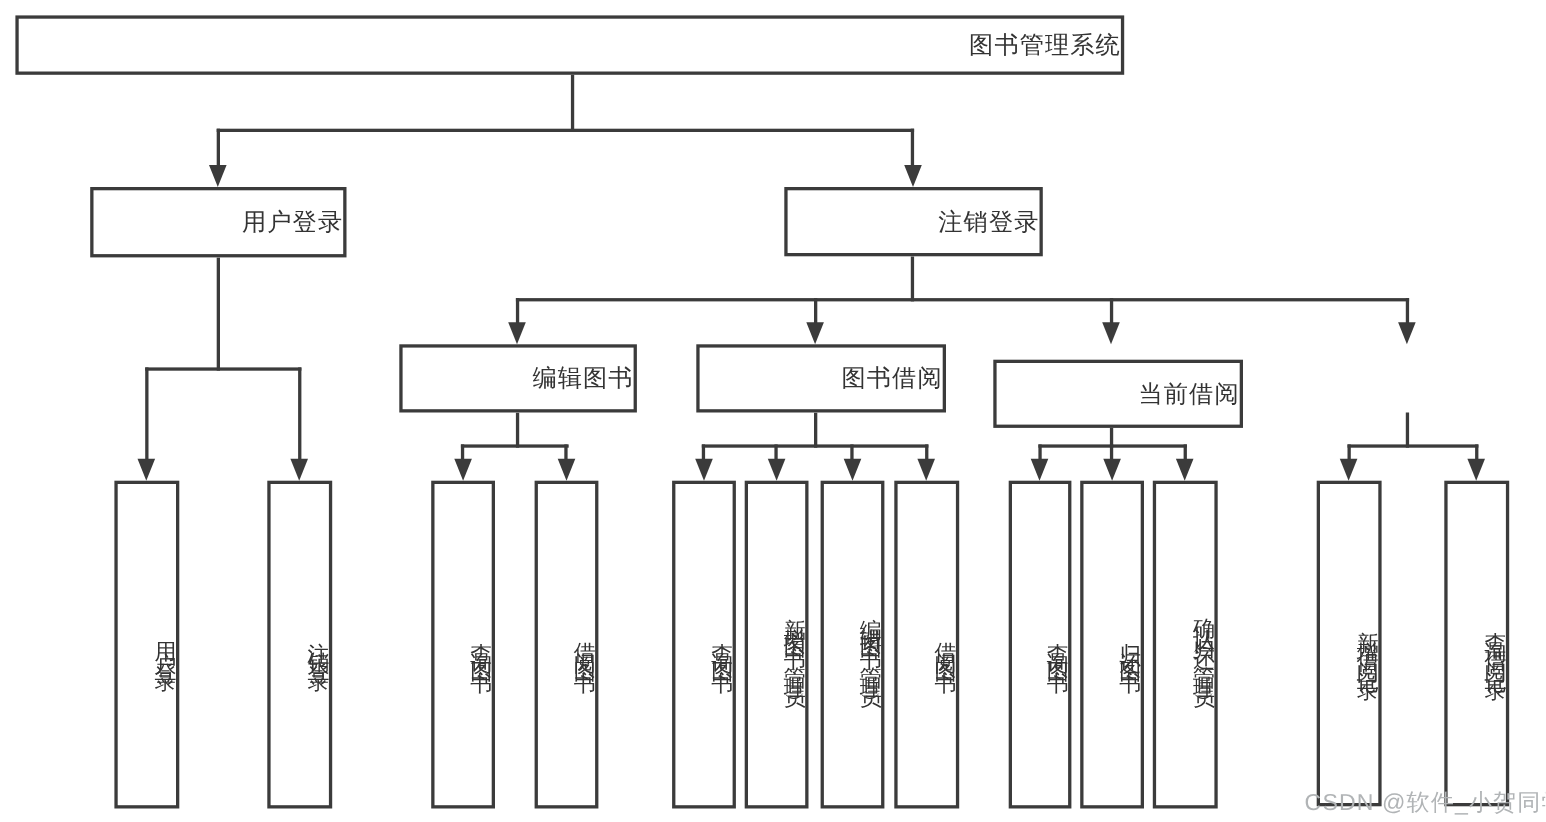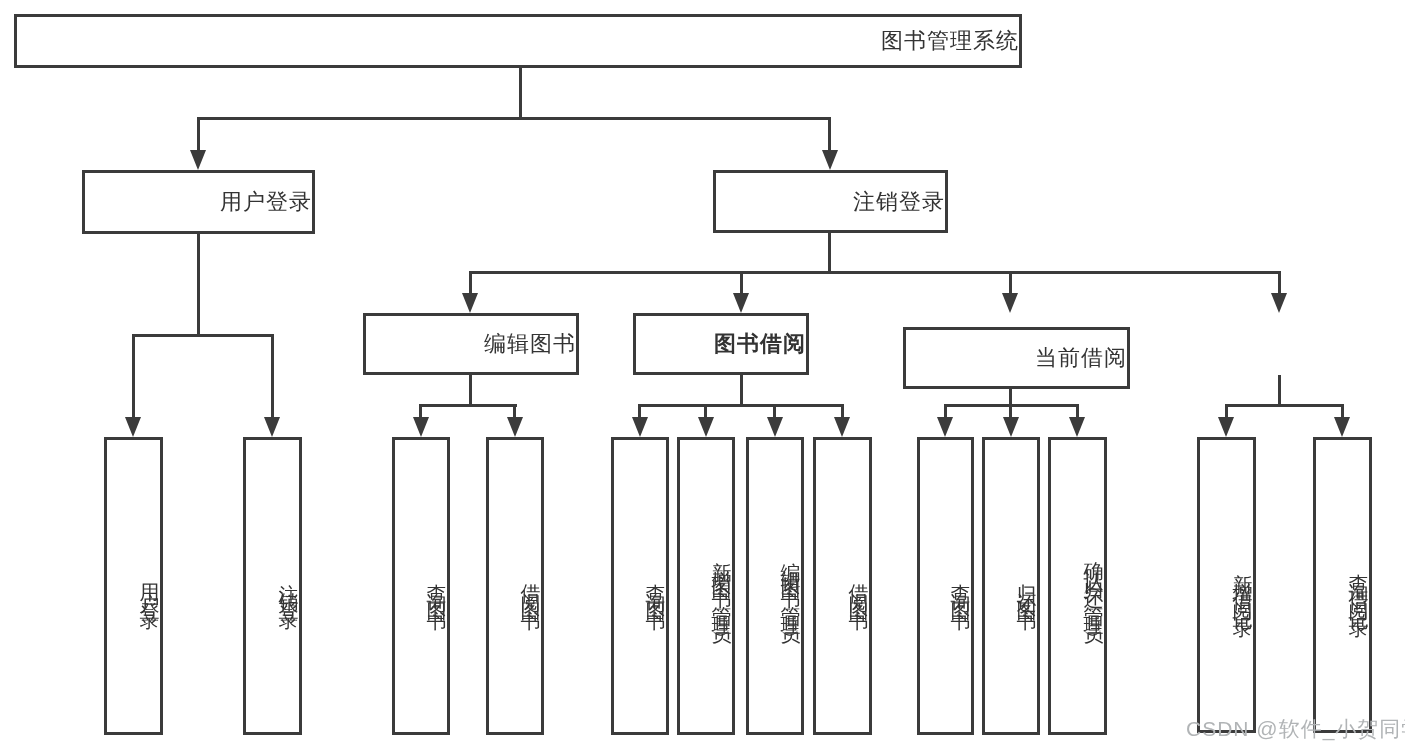--- a/index.html
+++ b/index.html
@@ -128,21 +128,21 @@
   <div class="box" style="left:82px;top:170px;width:233px;height:64px;">
     <span>用户登录</span>
   </div>
   <div class="box" style="left:713px;top:170px;width:235px;height:63px;">
     <span>注销登录</span>
   </div>
 
   <div class="box" style="left:363px;top:313px;width:216px;height:62px;">
     <span>编辑图书</span>
   </div>
-  <div class="box" style="left:633px;top:313px;width:176px;height:62px;font-weight:bold;">
+  <div class="box" style="left:633px;top:313px;width:227px;height:62px;">
     <span>图书借阅</span>
   </div>
   <div class="box" style="left:903px;top:327px;width:227px;height:62px;">
     <span>当前借阅</span>
   </div>
 
   <div class="box vbox" style="left:104px;top:437px;width:59px;height:298px;">
     <span class="vtext">用户登录</span>
   </div>
   <div class="box vbox" style="left:243px;top:437px;width:59px;height:298px;">

